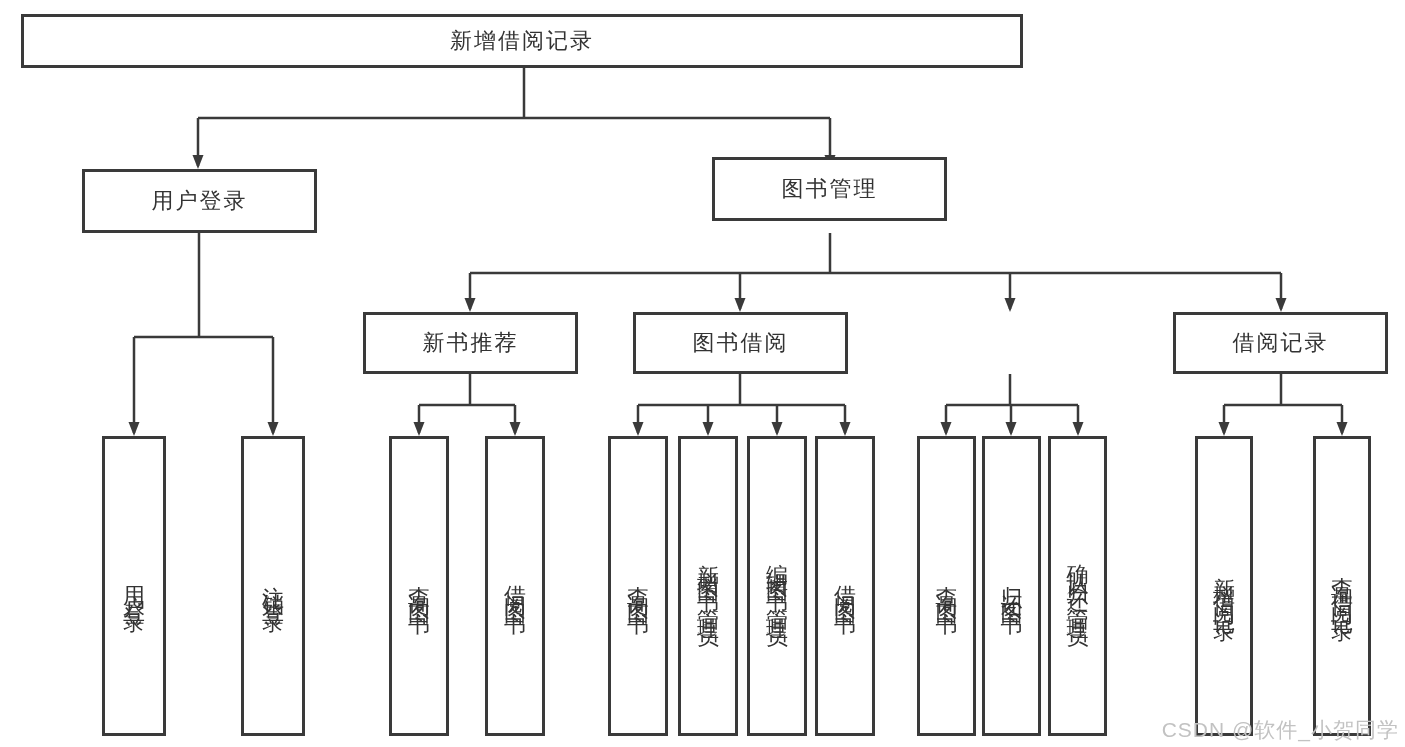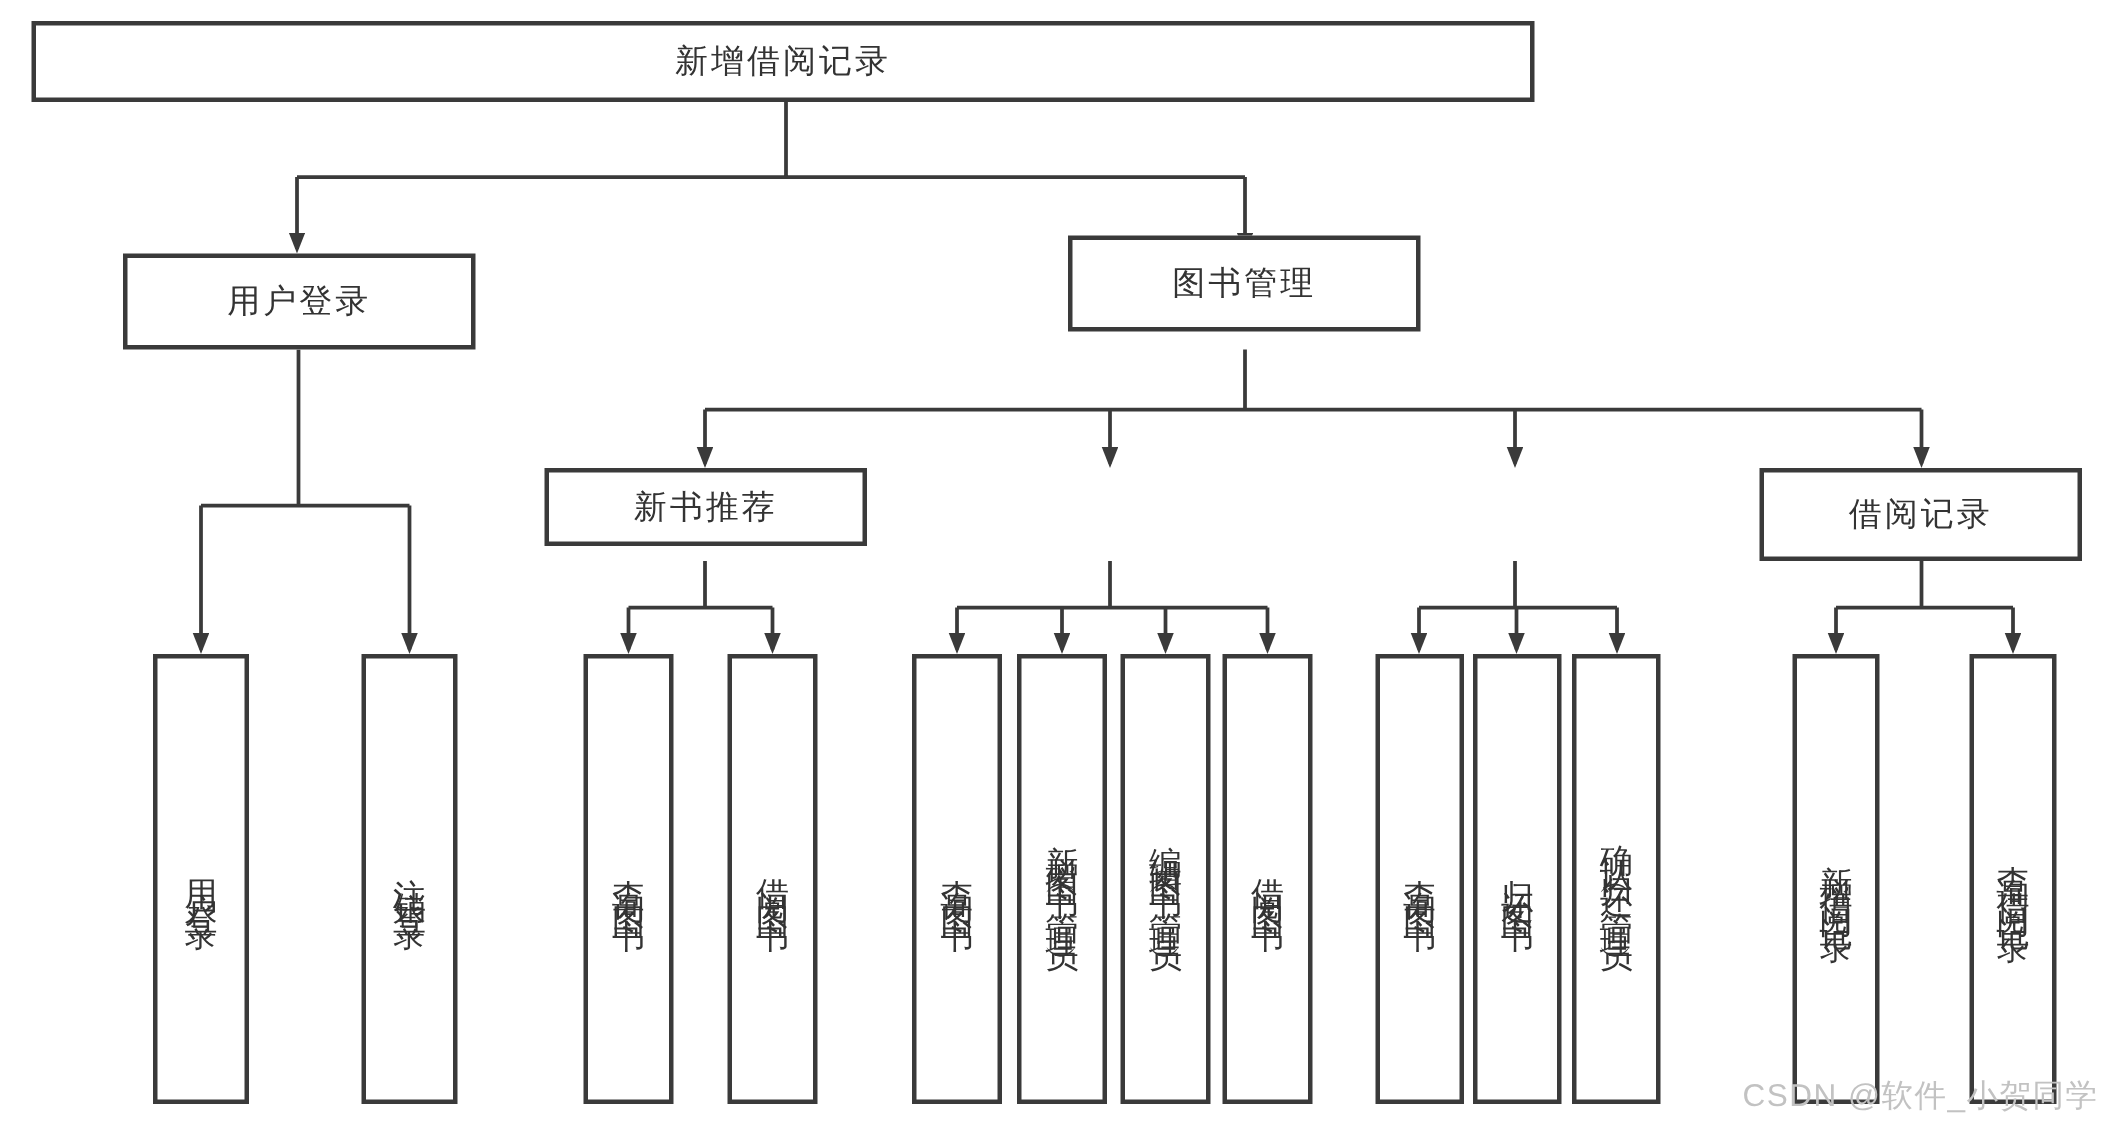--- a/index.html
+++ b/index.html
@@ -117,21 +117,22 @@
     <path class="line" marker-end="url(#ah)" d="M1078 405 V433"></path>
     <path class="line" marker-end="url(#ah)" d="M1224 405 V433"></path>
     <path class="line" marker-end="url(#ah)" d="M1342 405 V433"></path>
   </svg>
 
   <div class="hnode" style="left:21px; top:14px; width:1002px; height:54px;">新增借阅记录</div>
 
   <div class="hnode" style="left:82px; top:169px; width:235px; height:64px;">用户登录</div>
   <div class="hnode" style="left:712px; top:157px; width:235px; height:64px;">图书管理</div>
 
-  <div class="hnode" style="left:363px; top:312px; width:215px; height:52px;">新书推荐</div>
+  <div class="hnode" style="left:363px; top:312px; width:215px; height:62px;">新书推荐</div>
+  <div class="hnode" style="left:633px; top:312px; width:215px; height:62px;">图书借阅</div>
   <div class="hnode" style="left:1173px; top:312px; width:215px; height:62px;">借阅记录</div>
 
   <div class="leaf" style="left:102px; width:64px;">用户登录</div>
   <div class="leaf" style="left:241px; width:64px;">注销登录</div>
 
   <div class="leaf" style="left:389px; width:60px;">查询图书</div>
   <div class="leaf" style="left:485px; width:60px;">借阅图书</div>
 
   <div class="leaf" style="left:608px; width:60px;">查询图书</div>
   <div class="leaf" style="left:678px; width:60px;">新增图书（管理员）</div>

